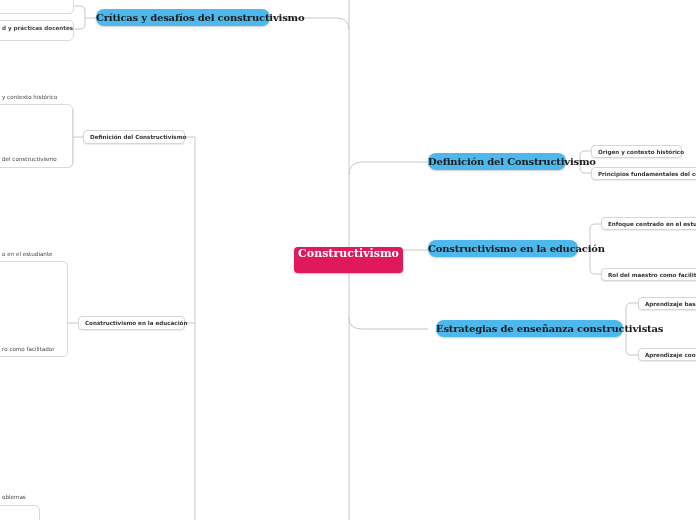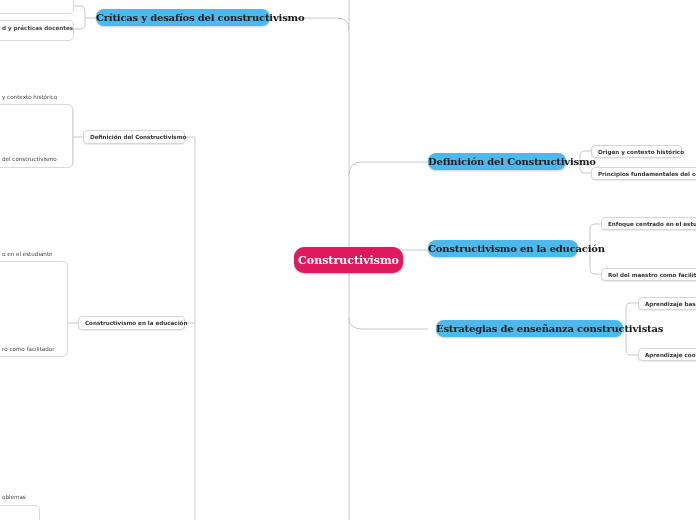--- a/index.html
+++ b/index.html
@@ -4,23 +4,23 @@
 <style>
   html, body { margin: 0; padding: 0; }
   body {
     width: 696px; height: 520px; overflow: hidden; position: relative;
     background: #ffffff;
     font-family: "DejaVu Sans", sans-serif;
   }
   svg.lines { position: absolute; left: 0; top: 0; width: 696px; height: 520px; pointer-events: none; }
   .node { position: absolute; box-sizing: border-box; white-space: nowrap; cursor: pointer; }
   .root {
-    background: #e0185c; color: #fff; border-radius: 10px;
+    background: #e0185c; color: #fff; border-radius: 4px;
     font-family: "DejaVu Serif", serif; font-weight: bold; font-size: 11px;
-    display: flex; align-items: center; justify-content: center;
+    display: flex; justify-content: center;
     box-shadow: 0 1px 2px rgba(0,0,0,0.25);
   }
   .main {
     background: #4db8ec; color: #1a1a1a; border-radius: 8px;
     font-family: "DejaVu Serif", serif; font-weight: bold; font-size: 10px;
     display: flex; align-items: center; justify-content: flex-start;
     box-shadow: 0 1px 2px rgba(0,0,0,0.2);
     letter-spacing: -0.2px;
   }
   .sub {

